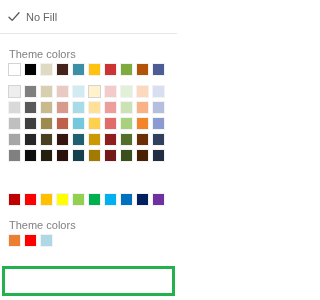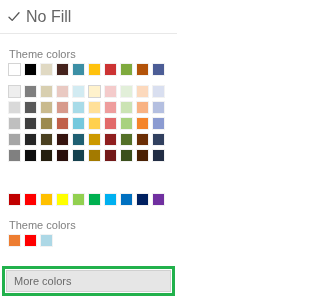--- a/index.html
+++ b/index.html
@@ -37,21 +37,21 @@
     width: 12px;
     height: 12px;
     flex: 0 0 12px;
     position: relative;
     margin-right: 6px;
   }
   .check-icon svg {
     display: block;
   }
   .nofill-label {
-    font-size: 16px;
+    font-size: 11px;
     color: #666666;
     line-height: 12px;
     white-space: nowrap;
   }
   .divider {
     position: absolute;
     left: 0;
     top: 33px;
     width: 177px;
     height: 1px;
@@ -248,17 +248,14 @@
 
   <div class="section-title" id="recent-title">Theme colors</div>
 
   <div class="swatch-row" id="recent-row">
       <span class="swatch" title="#ed7d31" style="background: rgb(237, 125, 49);"></span>
       <span class="swatch" title="#ff0000" style="background: rgb(255, 0, 0);"></span>
       <span class="swatch" title="#add8e6" style="background: rgb(173, 216, 230);"></span>
     </div>
 
   <div id="more-colors-highlight" style="border-color: rgb(34, 177, 76);"></div>
-  <div id="more-colors-button">
-    <span class="mc-label">More colors</span>
-  </div>
 
 </div>
 
 </body></html>

